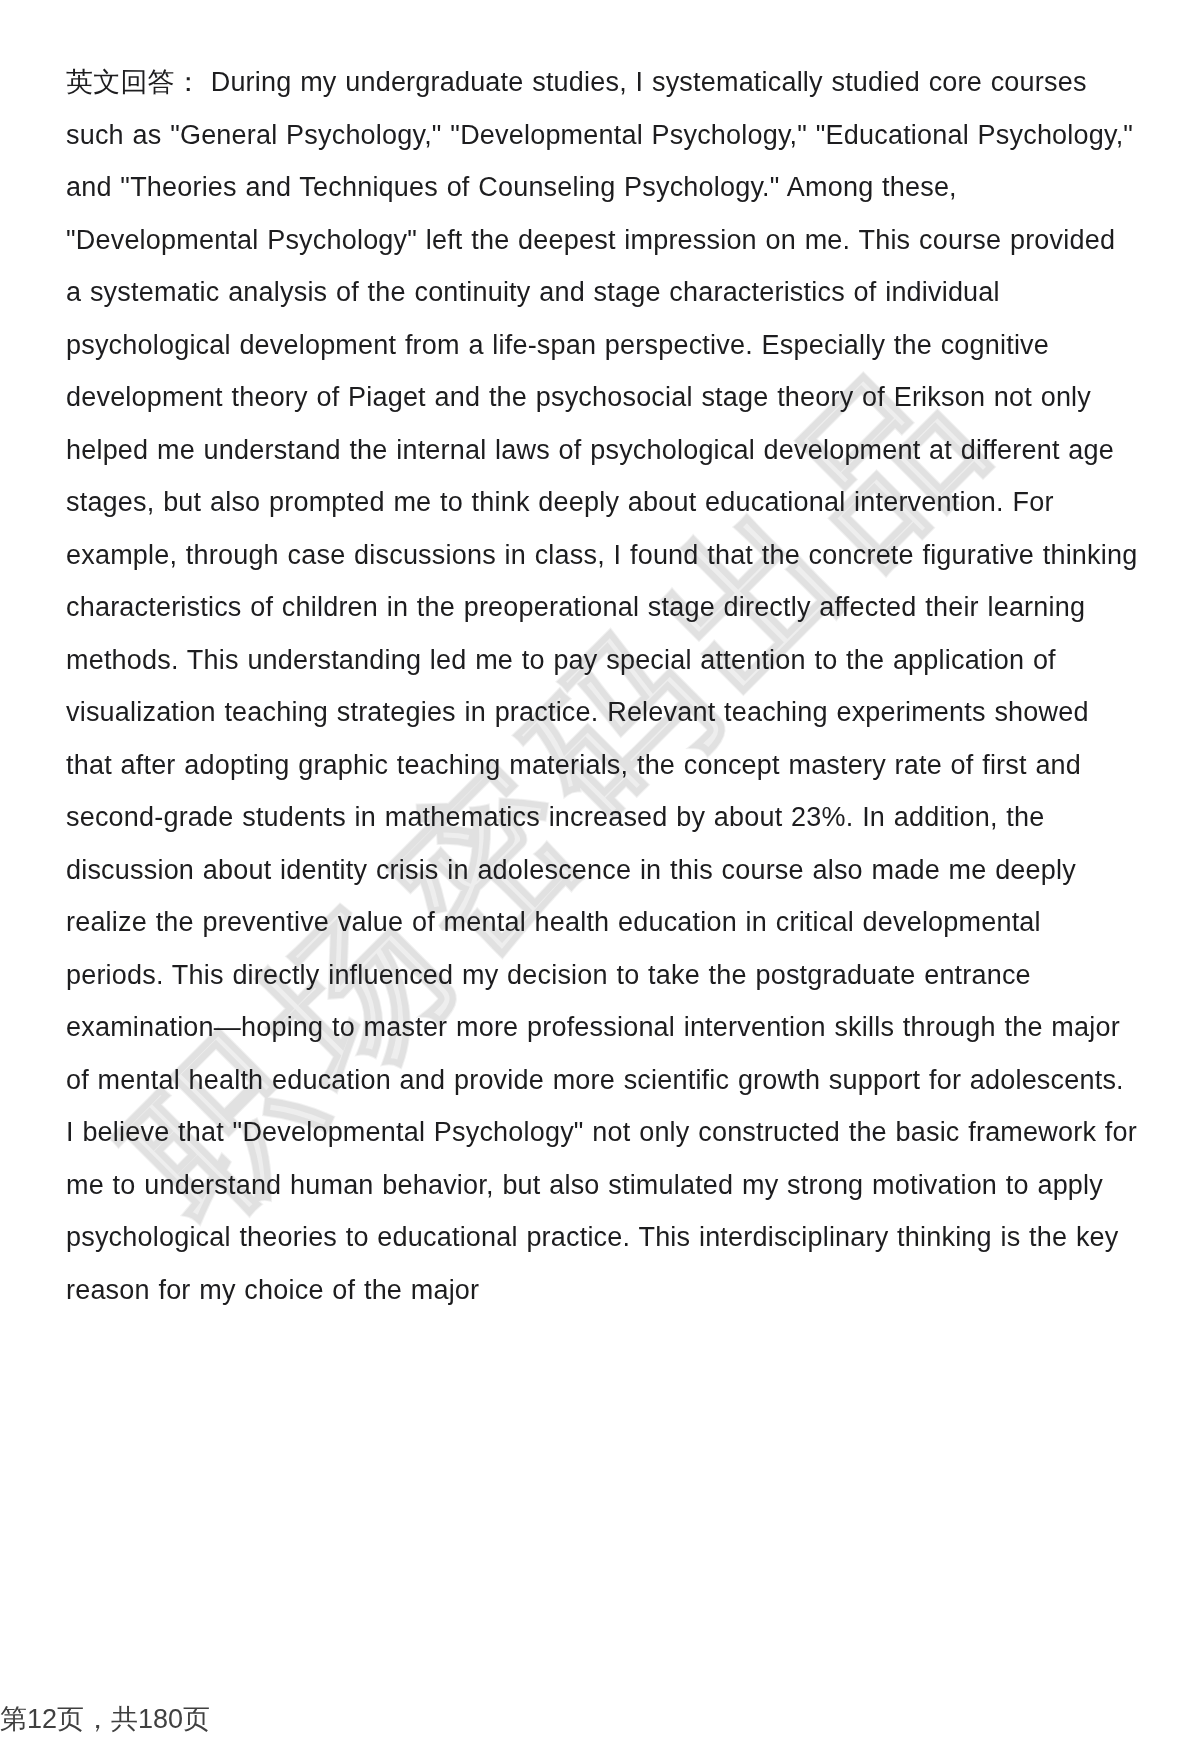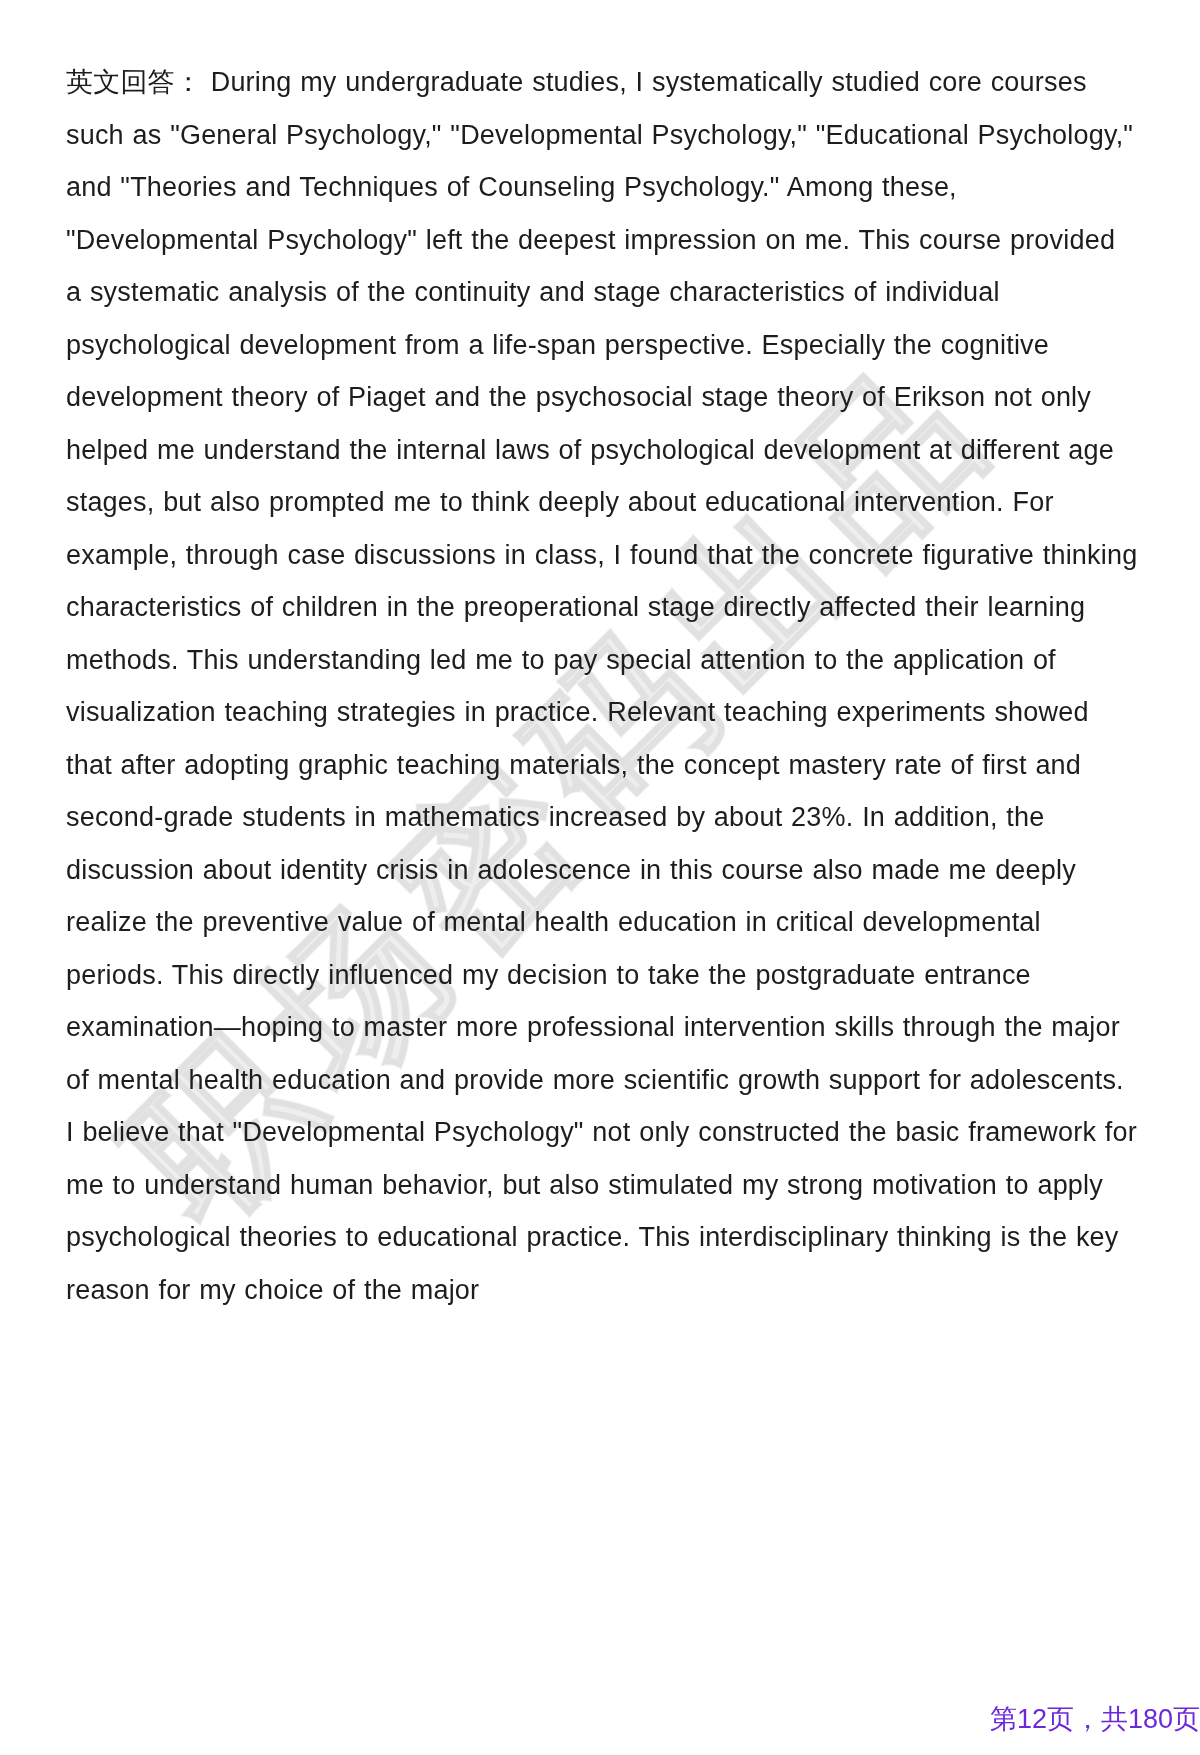--- a/index.html
+++ b/index.html
@@ -46,23 +46,23 @@
     pointer-events: none;
     user-select: none;
     font-family: "Liberation Sans", "DejaVu Sans", sans-serif;
   }
   .footer {
     position: absolute;
     z-index: 2;
     bottom: 18px;
     left: 0;
     width: 100%;
-    text-align: right;
+    text-align: left;
     font-size: 27px;
-    color: #6d28d9;
+    color: #404040;
     font-family: "Liberation Sans", "DejaVu Sans", sans-serif;
   }
 </style>
 </head>
 <body>
 
 <div class="page">
 
   <div class="watermark">职场密码出品</div>
 

